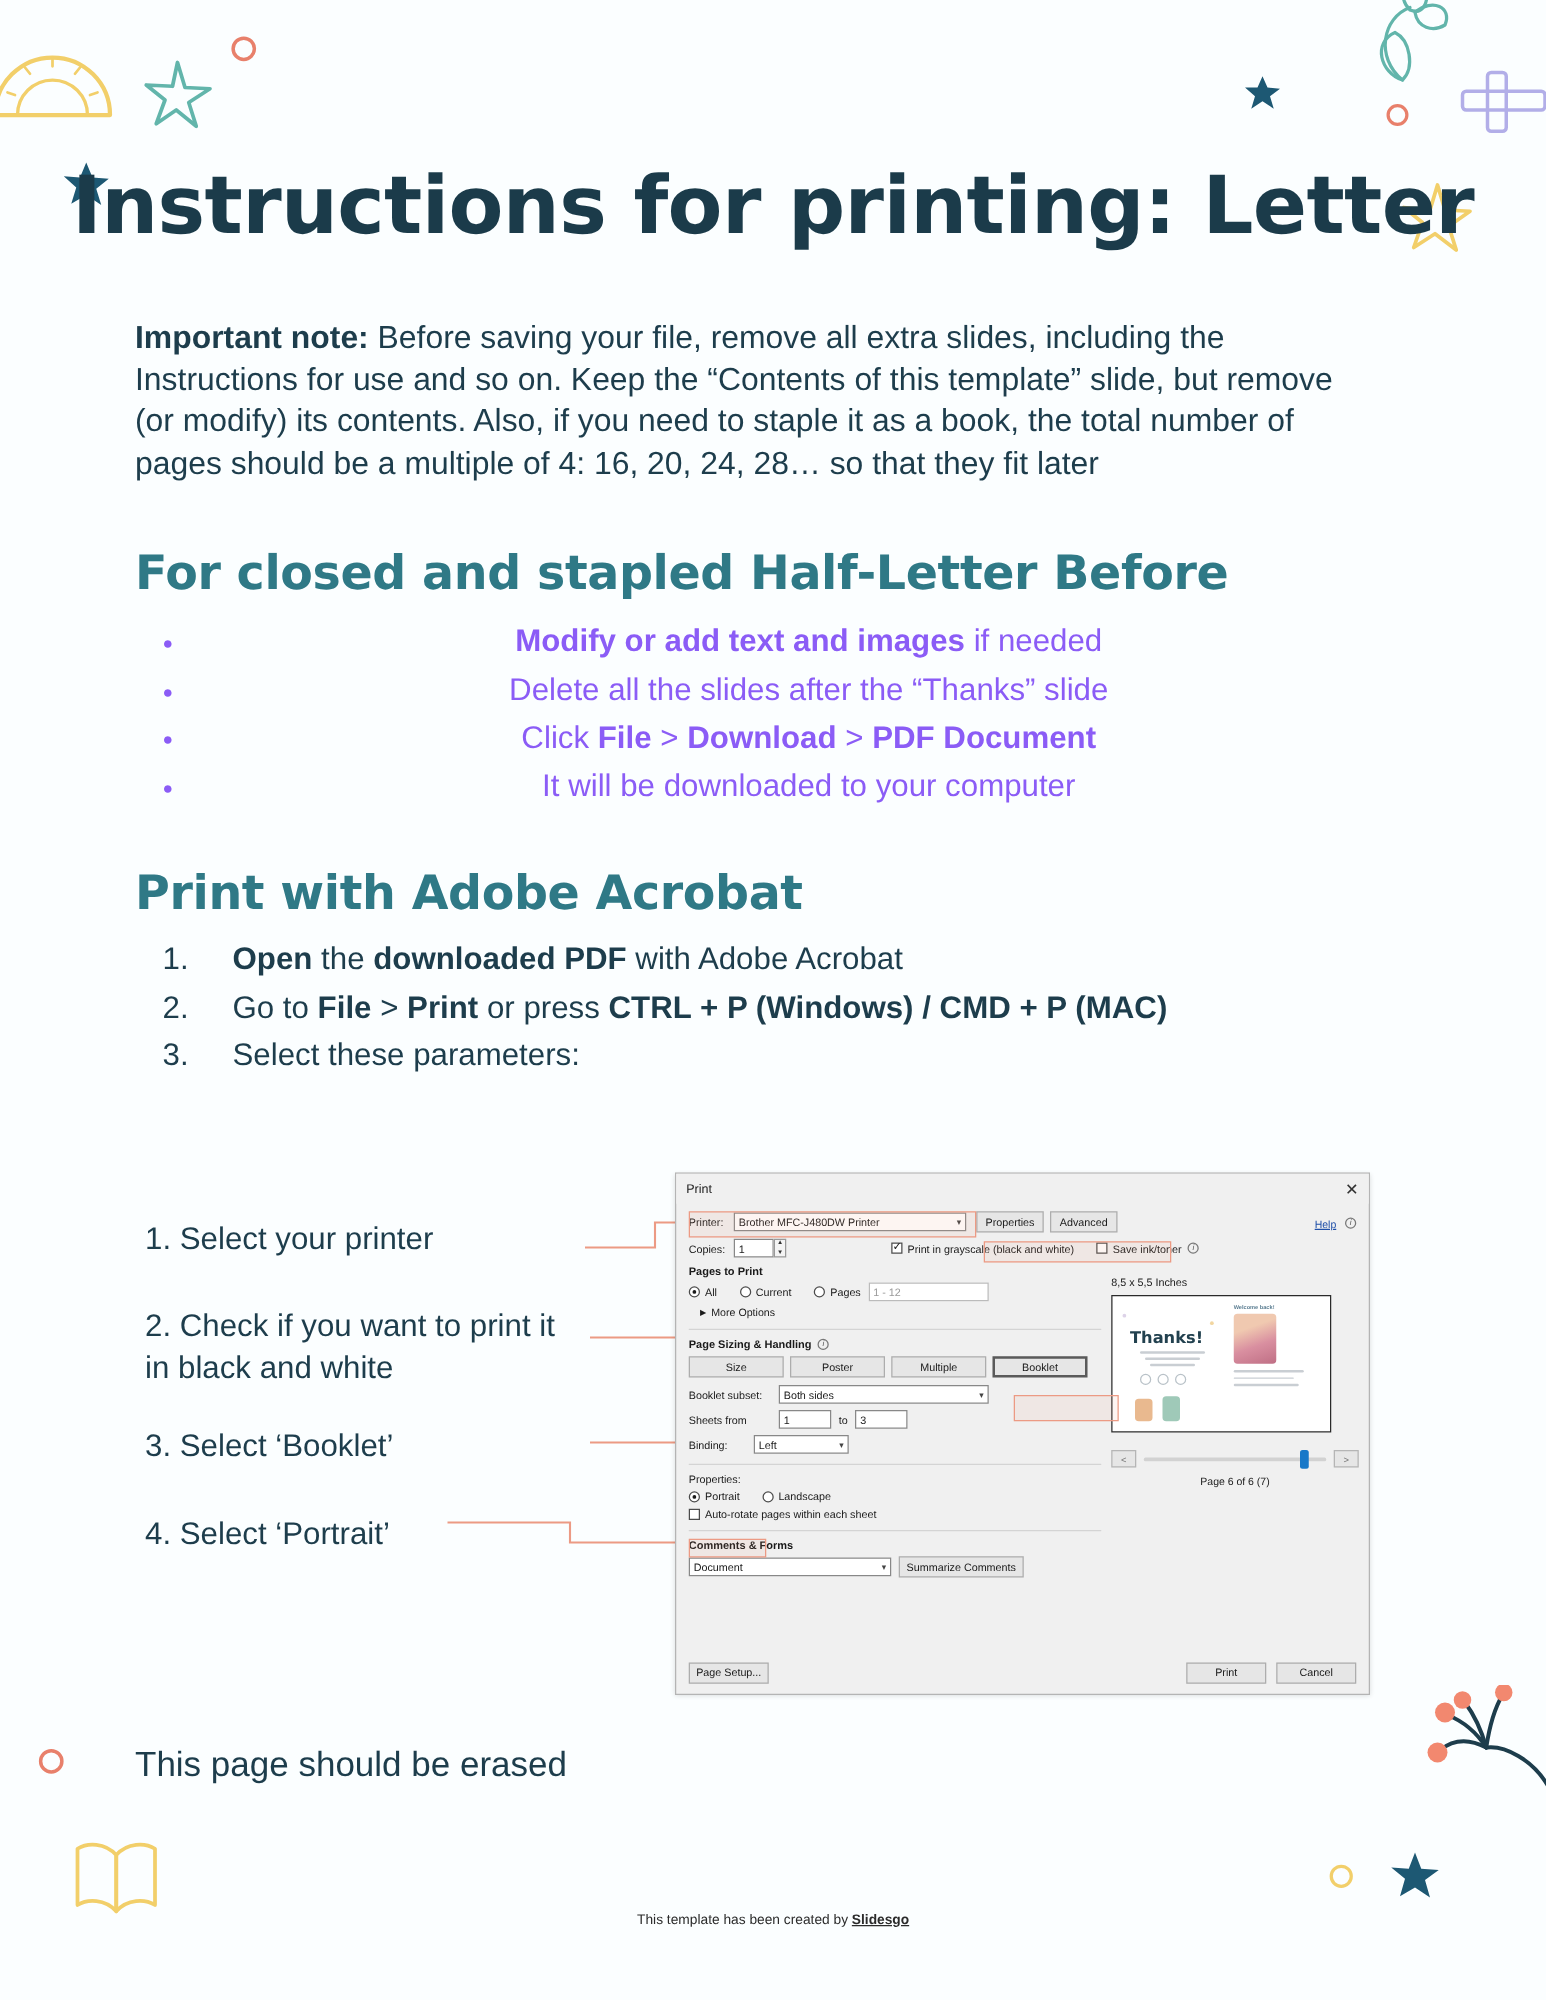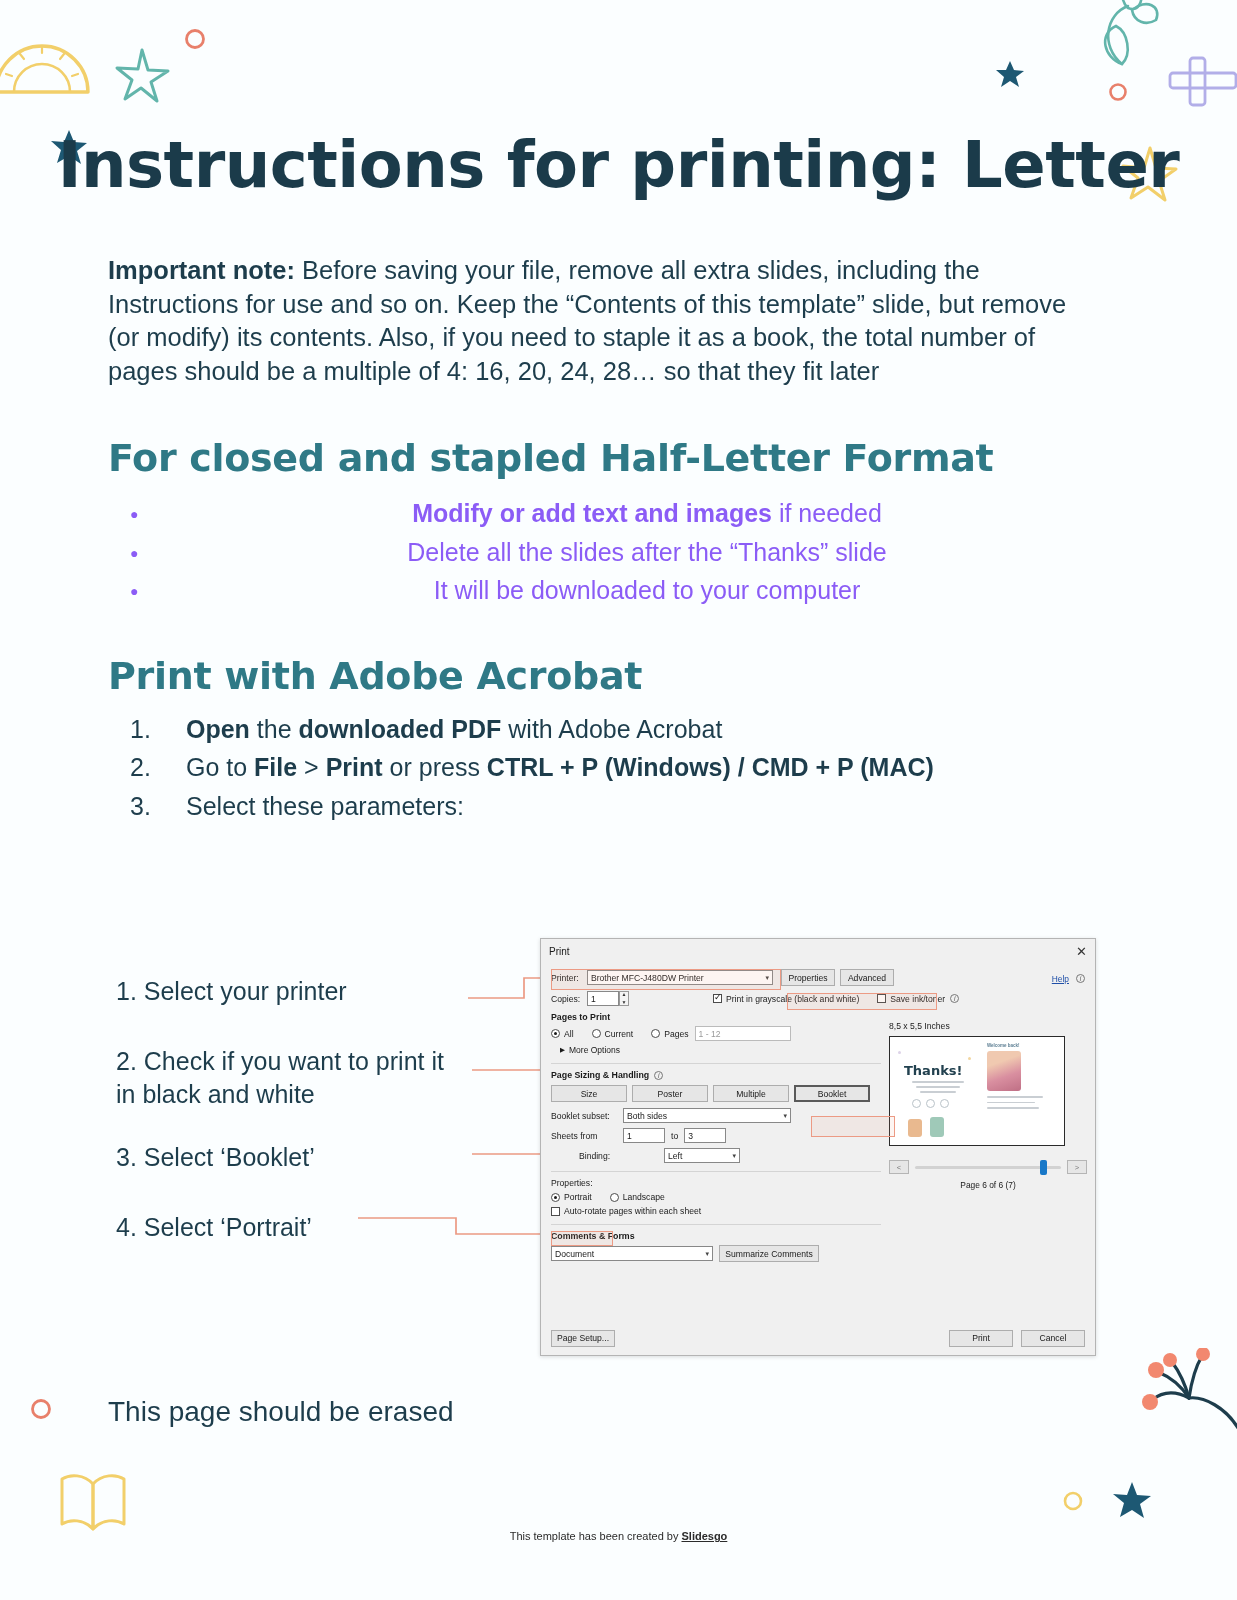--- a/index.html
+++ b/index.html
@@ -337,28 +337,31 @@
 </svg>
 
 <div class="page-title">Instructions for printing: Letter</div>
 
 <div class="content">
 
   <p class="note">
     <b>Important note:</b><span> Before saving your file, remove all extra slides, including the Instructions for use and so on. Keep the “Contents of this template” slide, but remove (or modify) its contents. Also, if you need to staple it as a book, the total number of pages should be a multiple of 4: 16, 20, 24, 28… so that they fit later</span>
   </p>
 
-  <h2 class="section-head" style="margin-top:48px;">For closed and stapled Half-Letter Format</h2>
+  <h2 class="section-head" style="margin-top:48px;">For closed and stapled Half-Letter Before</h2>
 
   <ul class="bullets" style="margin-top:14px;">
     <li>
       <b class="strong">Modify or add text and images</b><span> if needed</span>
     </li>
     <li>
       <span>Delete all the slides after the “Thanks” slide</span>
+    </li>
+    <li>
+      <span>Click </span><b class="strong">File</b><span> &gt; </span><b class="strong">Download</b><span> &gt; </span><b class="strong">PDF Document</b>
     </li>
     <li>
       <span>It will be downloaded to your computer</span>
     </li>
   </ul>
 
   <h2 class="section-head" style="margin-top:44px;">Print with Adobe Acrobat</h2>
 
   <ol class="steps" style="margin-top:12px;">
     <li>
@@ -491,21 +494,21 @@
         <div class="txtbox" style="width:42px;">
           <span>1</span>
         </div>
         <span class="lbl" style="margin:0 6px;">to</span>
         <div class="txtbox" style="width:42px;">
           <span>3</span>
         </div>
       </div>
 
       <div class="row" style="margin-top:5px;">
-        <span class="lbl" style="width:85px;margin-left:28px;">Binding:</span>
+        <span class="lbl" style="width:52px;">Binding:</span>
         <div class="combo" style="width:76px;">
           <span>Left</span>
           <span class="caret">▾</span>
         </div>
       </div>
 
       <div class="divider" style="margin-top:8px;"></div>
 
       <div class="lbl">Properties:</div>
       <div class="row" style="margin-top:4px;">

